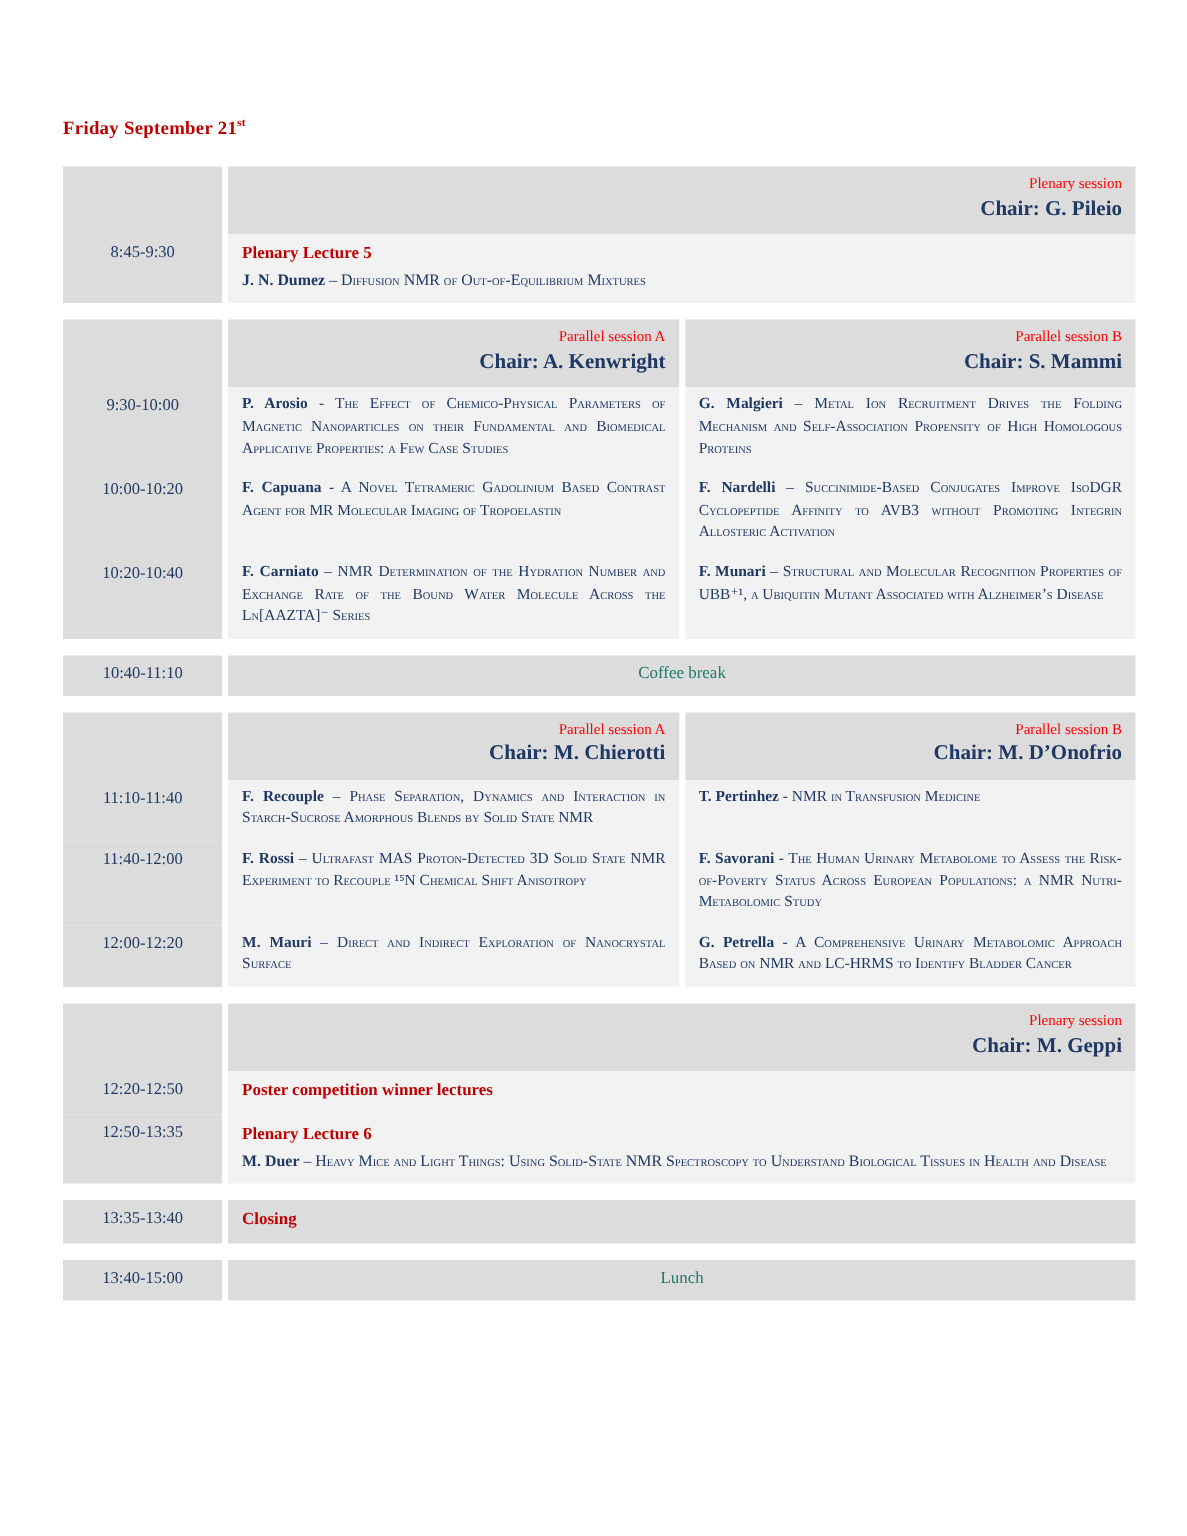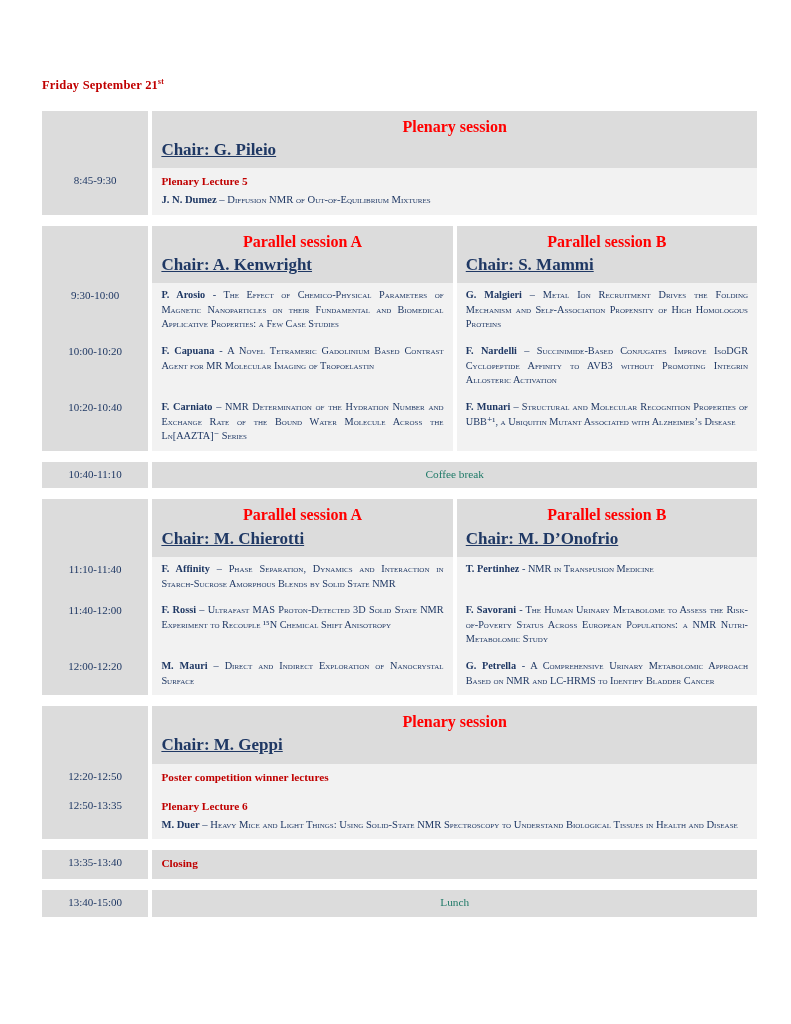--- a/index.html
+++ b/index.html
@@ -66,33 +66,32 @@
     line-height: 1.42;
     text-align: justify;
     text-justify: inter-word;
     color: #1f3864;
   }
   .cell.dark { background: #dcdcdc; }
   .cell.center { text-align: center; }
 
   .hdr-red {
     color: #ff0000;
-    font-weight: bold;
-    font-size: 16px;
-    text-align: center;
+    font-weight: normal;
+    font-size: 10px;
+    text-align: right;
     line-height: 1.38;
     font-variant: normal;
   }
   .hdr-chair {
     color: #1f3864;
     font-weight: bold;
-    font-size: 17px;
-    text-align: left;
+    font-size: 14px;
+    text-align: right;
     line-height: 1.38;
-    text-decoration: underline;
   }
   .lec-red {
     color: #c00000;
     font-weight: bold;
     font-size: 11.3px;
     text-align: left;
     line-height: 1.5;
   }
   .break-green {
     color: #1f7a68;
@@ -245,21 +244,21 @@
       <td class="cell dark center">
         <div class="hdr-red">Parallel session B</div>
         <div class="hdr-chair">Chair: M. D’Onofrio</div>
       </td>
     </tr>
 
     <tr>
       <td class="time">11:10-11:40</td>
       <td class="gap"></td>
       <td class="cell">
-        <span class="speaker">F. Affinity</span><span class="sc"> – </span><span class="sc">Phase Separation, Dynamics and Interaction in Starch-Sucrose Amorphous Blends by Solid State NMR</span>
+        <span class="speaker">F. Recouple</span><span class="sc"> – </span><span class="sc">Phase Separation, Dynamics and Interaction in Starch-Sucrose Amorphous Blends by Solid State NMR</span>
       </td>
       <td class="gap"></td>
       <td class="cell">
         <span class="speaker">T. Pertinhez</span><span class="sc"> - </span><span class="sc">NMR in Transfusion Medicine</span>
       </td>
     </tr>
 
     <tr>
       <td class="time">11:40-12:00</td>
       <td class="gap"></td>

